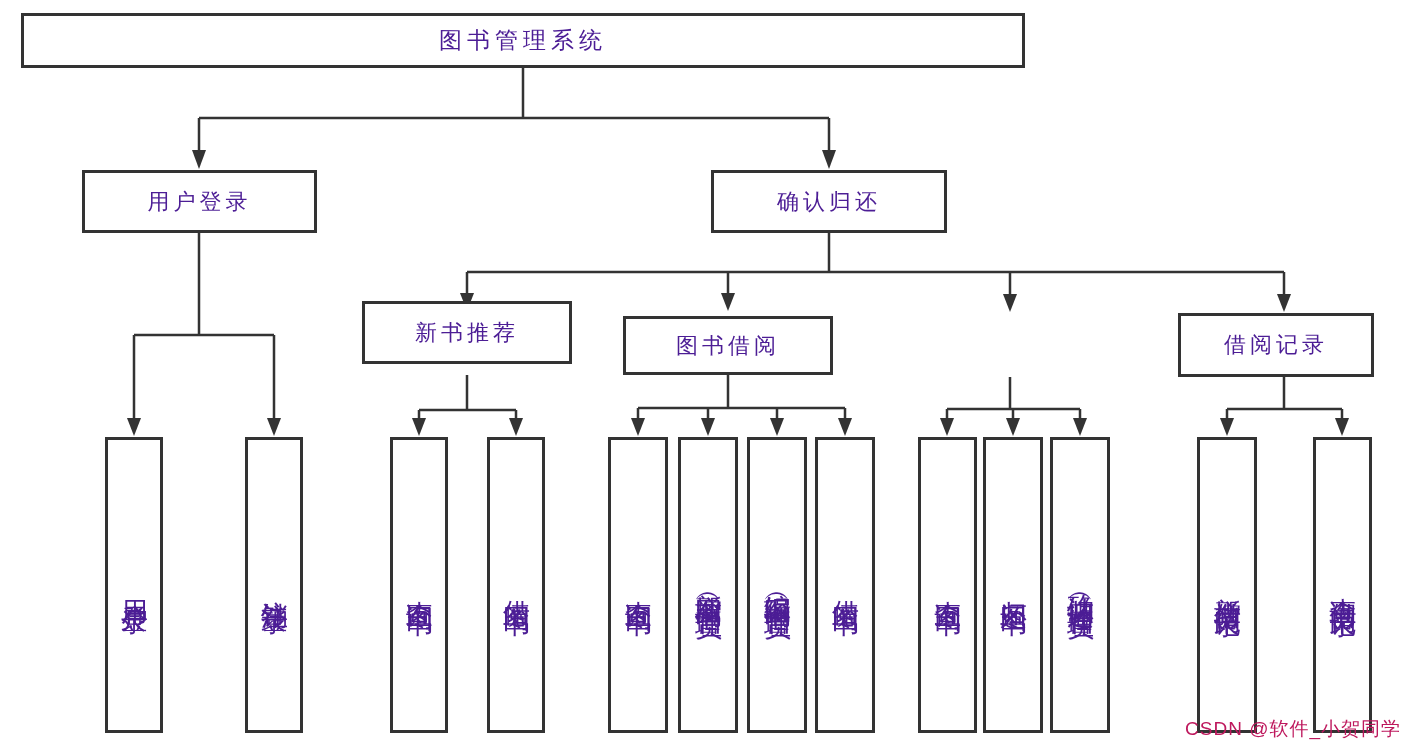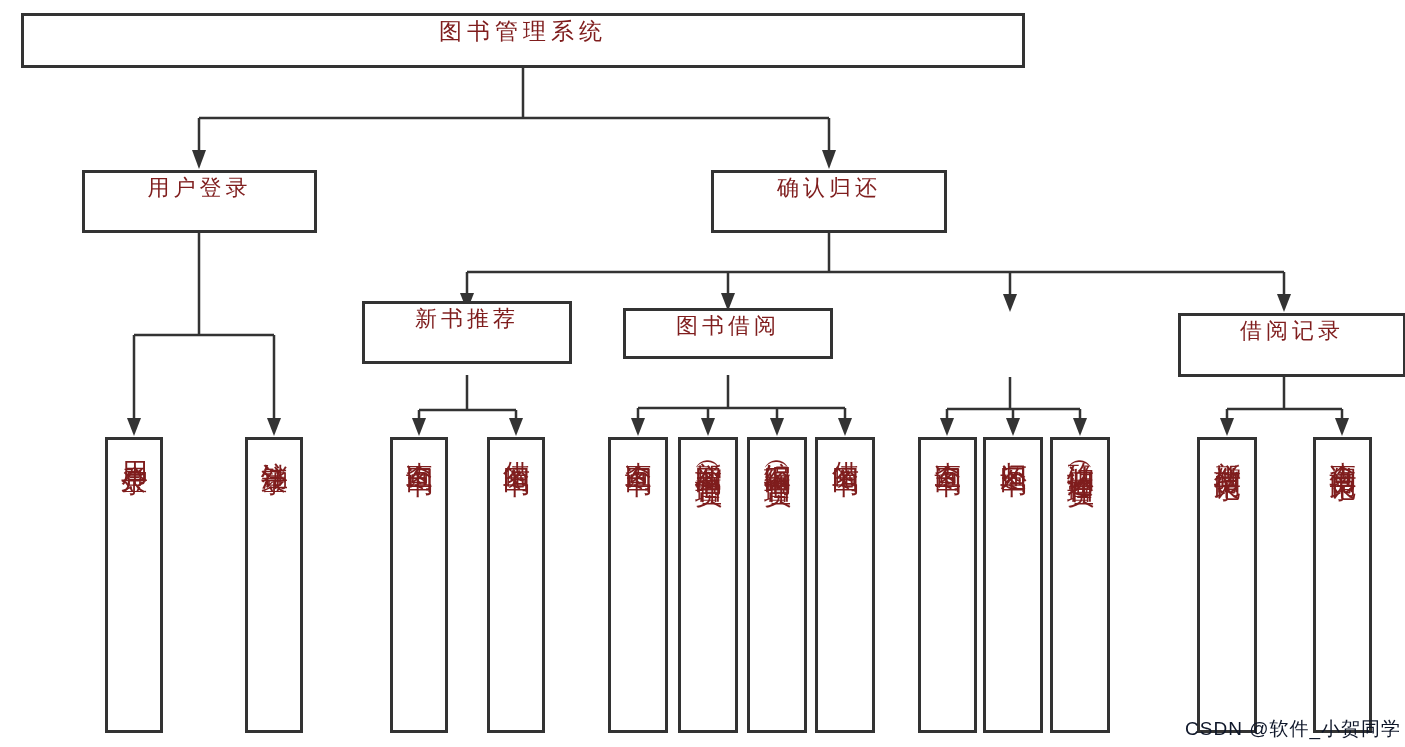--- a/index.html
+++ b/index.html
@@ -21,22 +21,23 @@
     top: 0;
     width: 1405px;
     height: 747px;
   }
   .box {
     position: absolute;
     box-sizing: border-box;
     background: #ffffff;
     border: 3px solid #333333;
     display: flex;
+    align-items: center;
     justify-content: center;
-    color: #7f1d1d;
+    color: #4c1d95;
   }
   .box.h span {
     font-size: 22px;
     letter-spacing: 4px;
     white-space: nowrap;
   }
   .box.title span {
     font-size: 23px;
     letter-spacing: 5px;
   }
@@ -47,21 +48,21 @@
     letter-spacing: 3px;
     line-height: 1;
     white-space: nowrap;
   }
   #watermark {
     position: absolute;
     right: 4px;
     top: 716px;
     font-size: 19px;
     letter-spacing: 1px;
-    color: #0f172a;
+    color: #be185d;
     z-index: 5;
     white-space: nowrap;
   }
 </style>
 </head>
 <body>
 
 <div id="canvas">
 
   <svg id="connectors" viewBox="0 0 1405 747" fill="none" xmlns="http://www.w3.org/2000/svg">
@@ -111,24 +112,24 @@
   <div class="box h" style="left:82px;top:170px;width:235px;height:63px">
     <span>用户登录</span>
   </div>
   <div class="box h" style="left:711px;top:170px;width:236px;height:63px">
     <span>确认归还</span>
   </div>
 
   <div class="box h" style="left:362px;top:301px;width:210px;height:63px">
     <span>新书推荐</span>
   </div>
-  <div class="box h" style="left:623px;top:308px;width:210px;height:51px">
+  <div class="box h" style="left:623px;top:316px;width:210px;height:59px">
     <span>图书借阅</span>
   </div>
-  <div class="box h" style="left:1178px;top:313px;width:228px;height:64px">
+  <div class="box h" style="left:1178px;top:313px;width:196px;height:64px">
     <span>借阅记录</span>
   </div>
 
   <div class="box v" style="left:105px;top:437px;width:58px;height:296px">
     <span>用户登录</span>
   </div>
   <div class="box v" style="left:245px;top:437px;width:58px;height:296px">
     <span>注销登录</span>
   </div>
 

